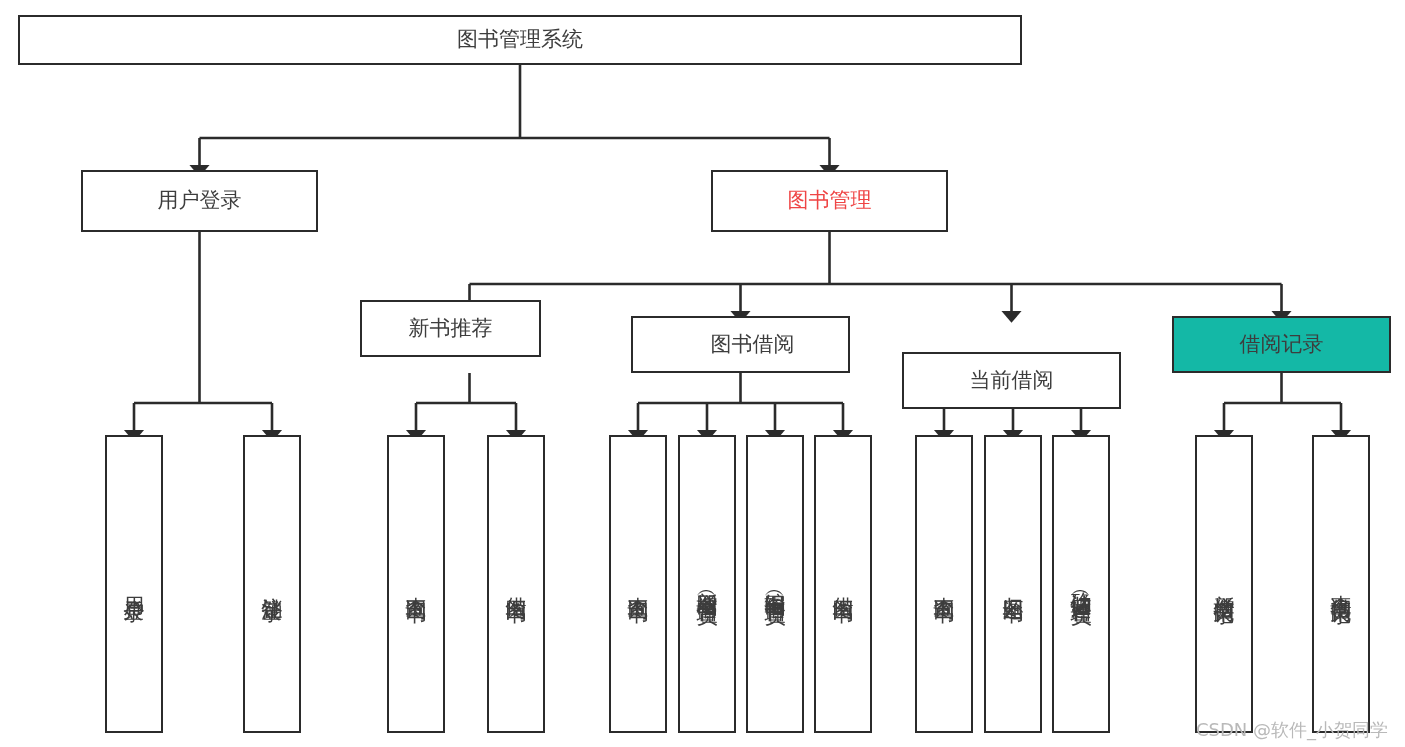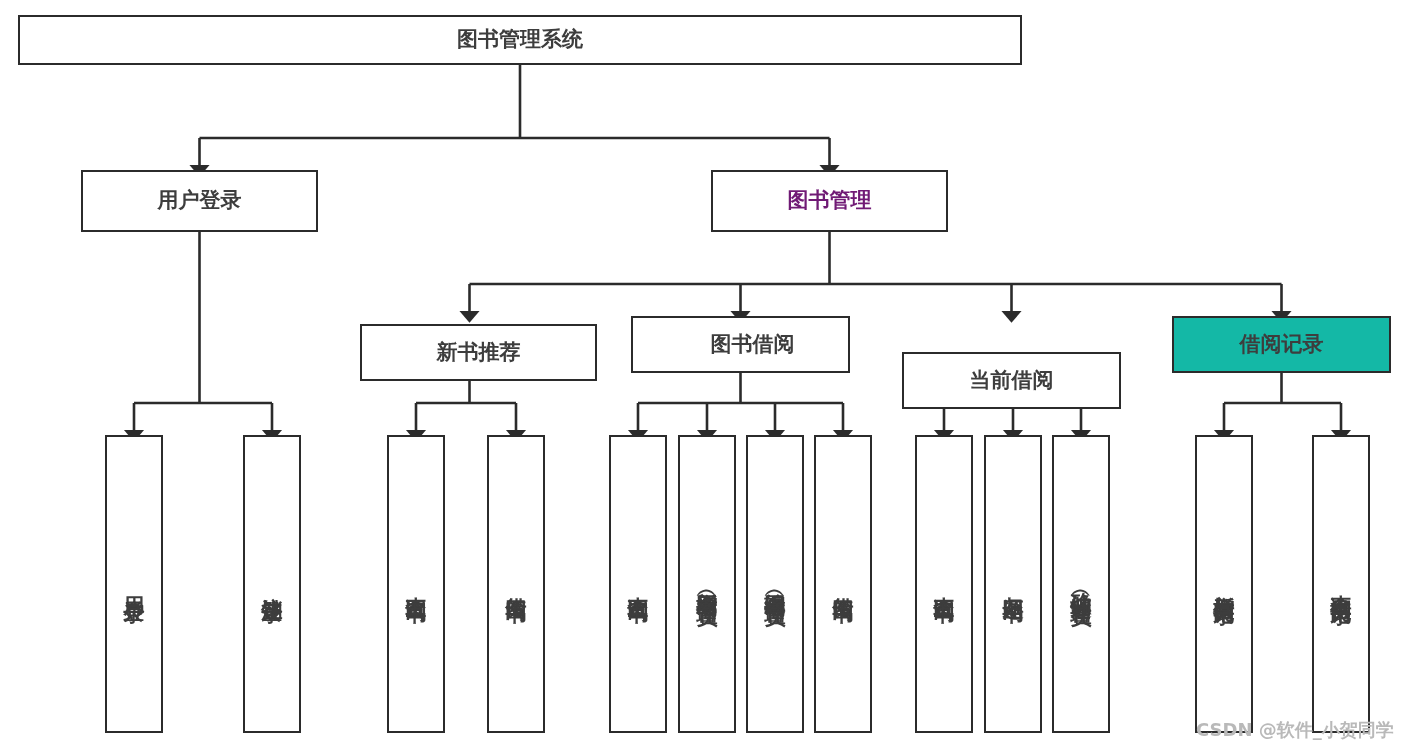--- a/index.html
+++ b/index.html
@@ -11,21 +11,20 @@
     width: 1405px;
     height: 747px;
     font-family: "DejaVu Sans", "Liberation Sans", sans-serif;
     overflow: hidden;
   }
   #diagram-root {
     position: relative;
     width: 1405px;
     height: 747px;
     background: #ffffff;
-    font-weight: bold;
   }
   svg.connectors {
     position: absolute;
     left: 0;
     top: 0;
     width: 1405px;
     height: 747px;
   }
   .node {
     position: absolute;
@@ -115,23 +114,23 @@
   </svg>
 
   <div id="node-layer">
       <div class="node horiz" style="left: 18px; top: 15px; width: 1004px; height: 50px; border-color: rgb(43, 43, 43); background: rgb(255, 255, 255);">
         <span class="label" style="color: rgb(61, 61, 61);">图书管理系统</span>
       </div>
       <div class="node horiz" style="left: 81px; top: 170px; width: 237px; height: 62px; border-color: rgb(43, 43, 43); background: rgb(255, 255, 255);">
         <span class="label" style="color: rgb(61, 61, 61);">用户登录</span>
       </div>
       <div class="node horiz" style="left: 711px; top: 170px; width: 237px; height: 62px; border-color: rgb(43, 43, 43); background: rgb(255, 255, 255);">
-        <span class="label" style="color: #701a75;">图书管理</span>
+        <span class="label" style="color: #ef4444;">图书管理</span>
       </div>
-      <div class="node horiz" style="left: 360px; top: 324px; width: 237px; height: 57px; border-color: rgb(43, 43, 43); background: rgb(255, 255, 255);">
+      <div class="node horiz" style="left: 360px; top: 300px; width: 181px; height: 57px; border-color: rgb(43, 43, 43); background: rgb(255, 255, 255);">
         <span class="label" style="color: rgb(61, 61, 61);">新书推荐</span>
       </div>
       <div class="node horiz" style="left: 631px; top: 316px; width: 219px; height: 57px; border-color: rgb(43, 43, 43); background: rgb(255, 255, 255); padding-left: 24px;">
         <span class="label" style="color: rgb(61, 61, 61);">图书借阅</span>
       </div>
       <div class="node horiz" style="left: 902px; top: 316px; width: 219px; height: 57px; border-color: rgb(43, 43, 43); background: rgb(255, 255, 255); margin-top: 36px;">
         <span class="label" style="color: rgb(61, 61, 61);">当前借阅</span>
       </div>
       <div class="node horiz" style="left: 1172px; top: 316px; width: 219px; height: 57px; border-color: rgb(43, 43, 43); background: #14b8a6;">
         <span class="label" style="color: rgb(61, 61, 61);">借阅记录</span>

